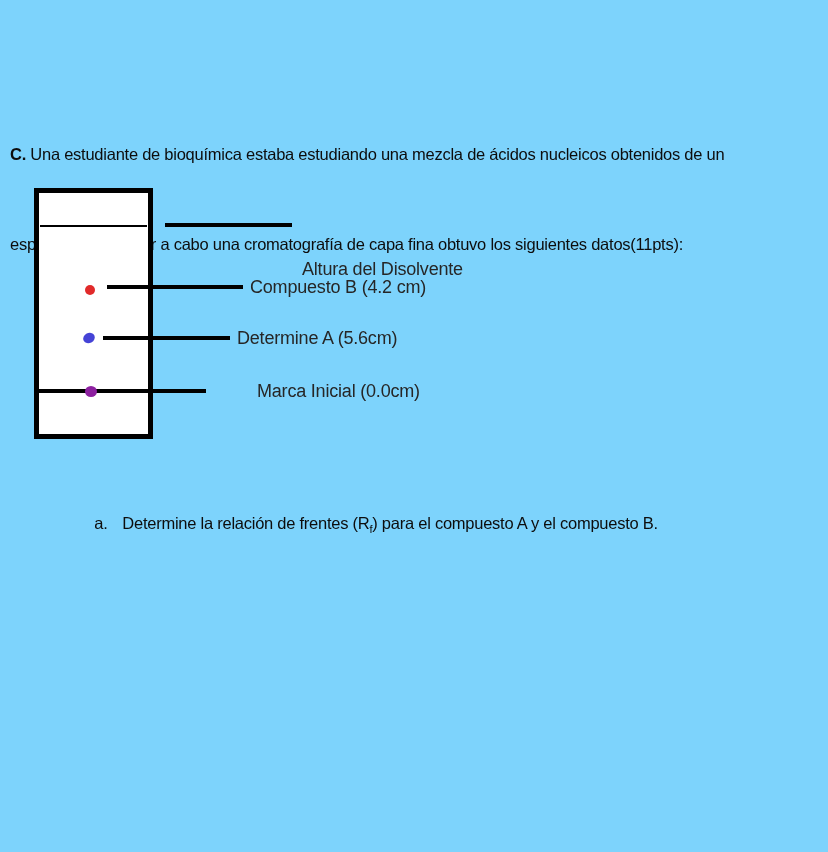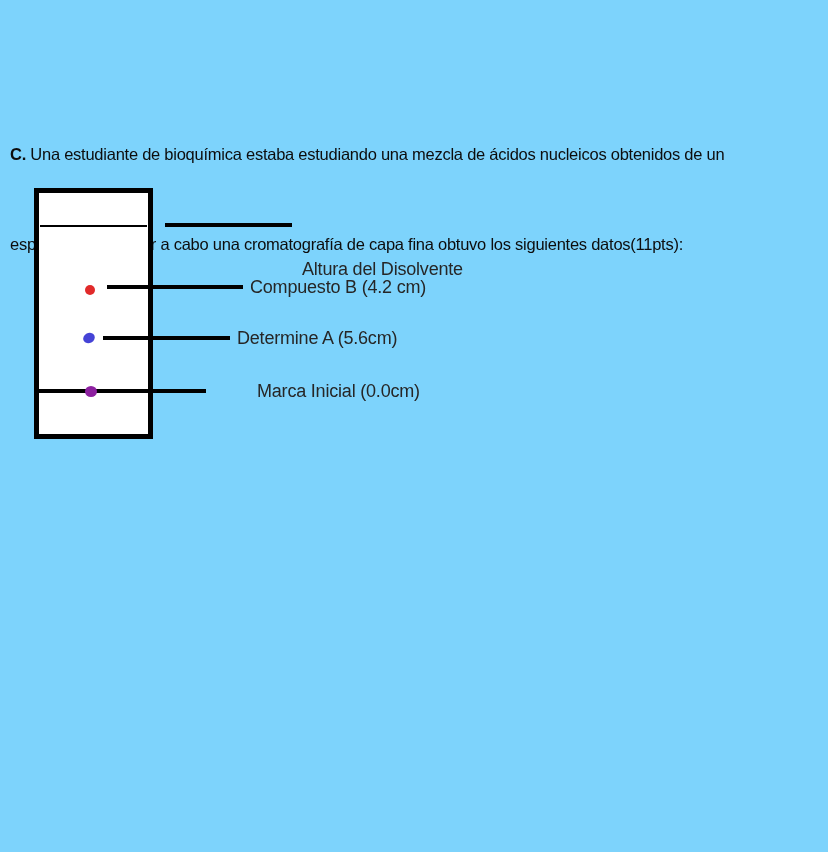--- a/index.html
+++ b/index.html
@@ -115,14 +115,17 @@
 
     <div class="dlabel label-solvent">
       <div>Altura del Disolvente</div>
     </div>
     <div class="dlabel label-b">Compuesto B (4.2 cm)</div>
     <div class="dlabel label-a">Determine A (5.6cm)</div>
     <div class="dlabel label-origin">Marca Inicial (0.0cm)</div>
 
   </div>
 
+  <div class="question">
+    <span class="letter">a.</span><span>Determine la relación de frentes (R</span><sub>f</sub><span>) para el compuesto A y el compuesto B.</span>
+  </div>
 
 </div>
 
 </body></html>

